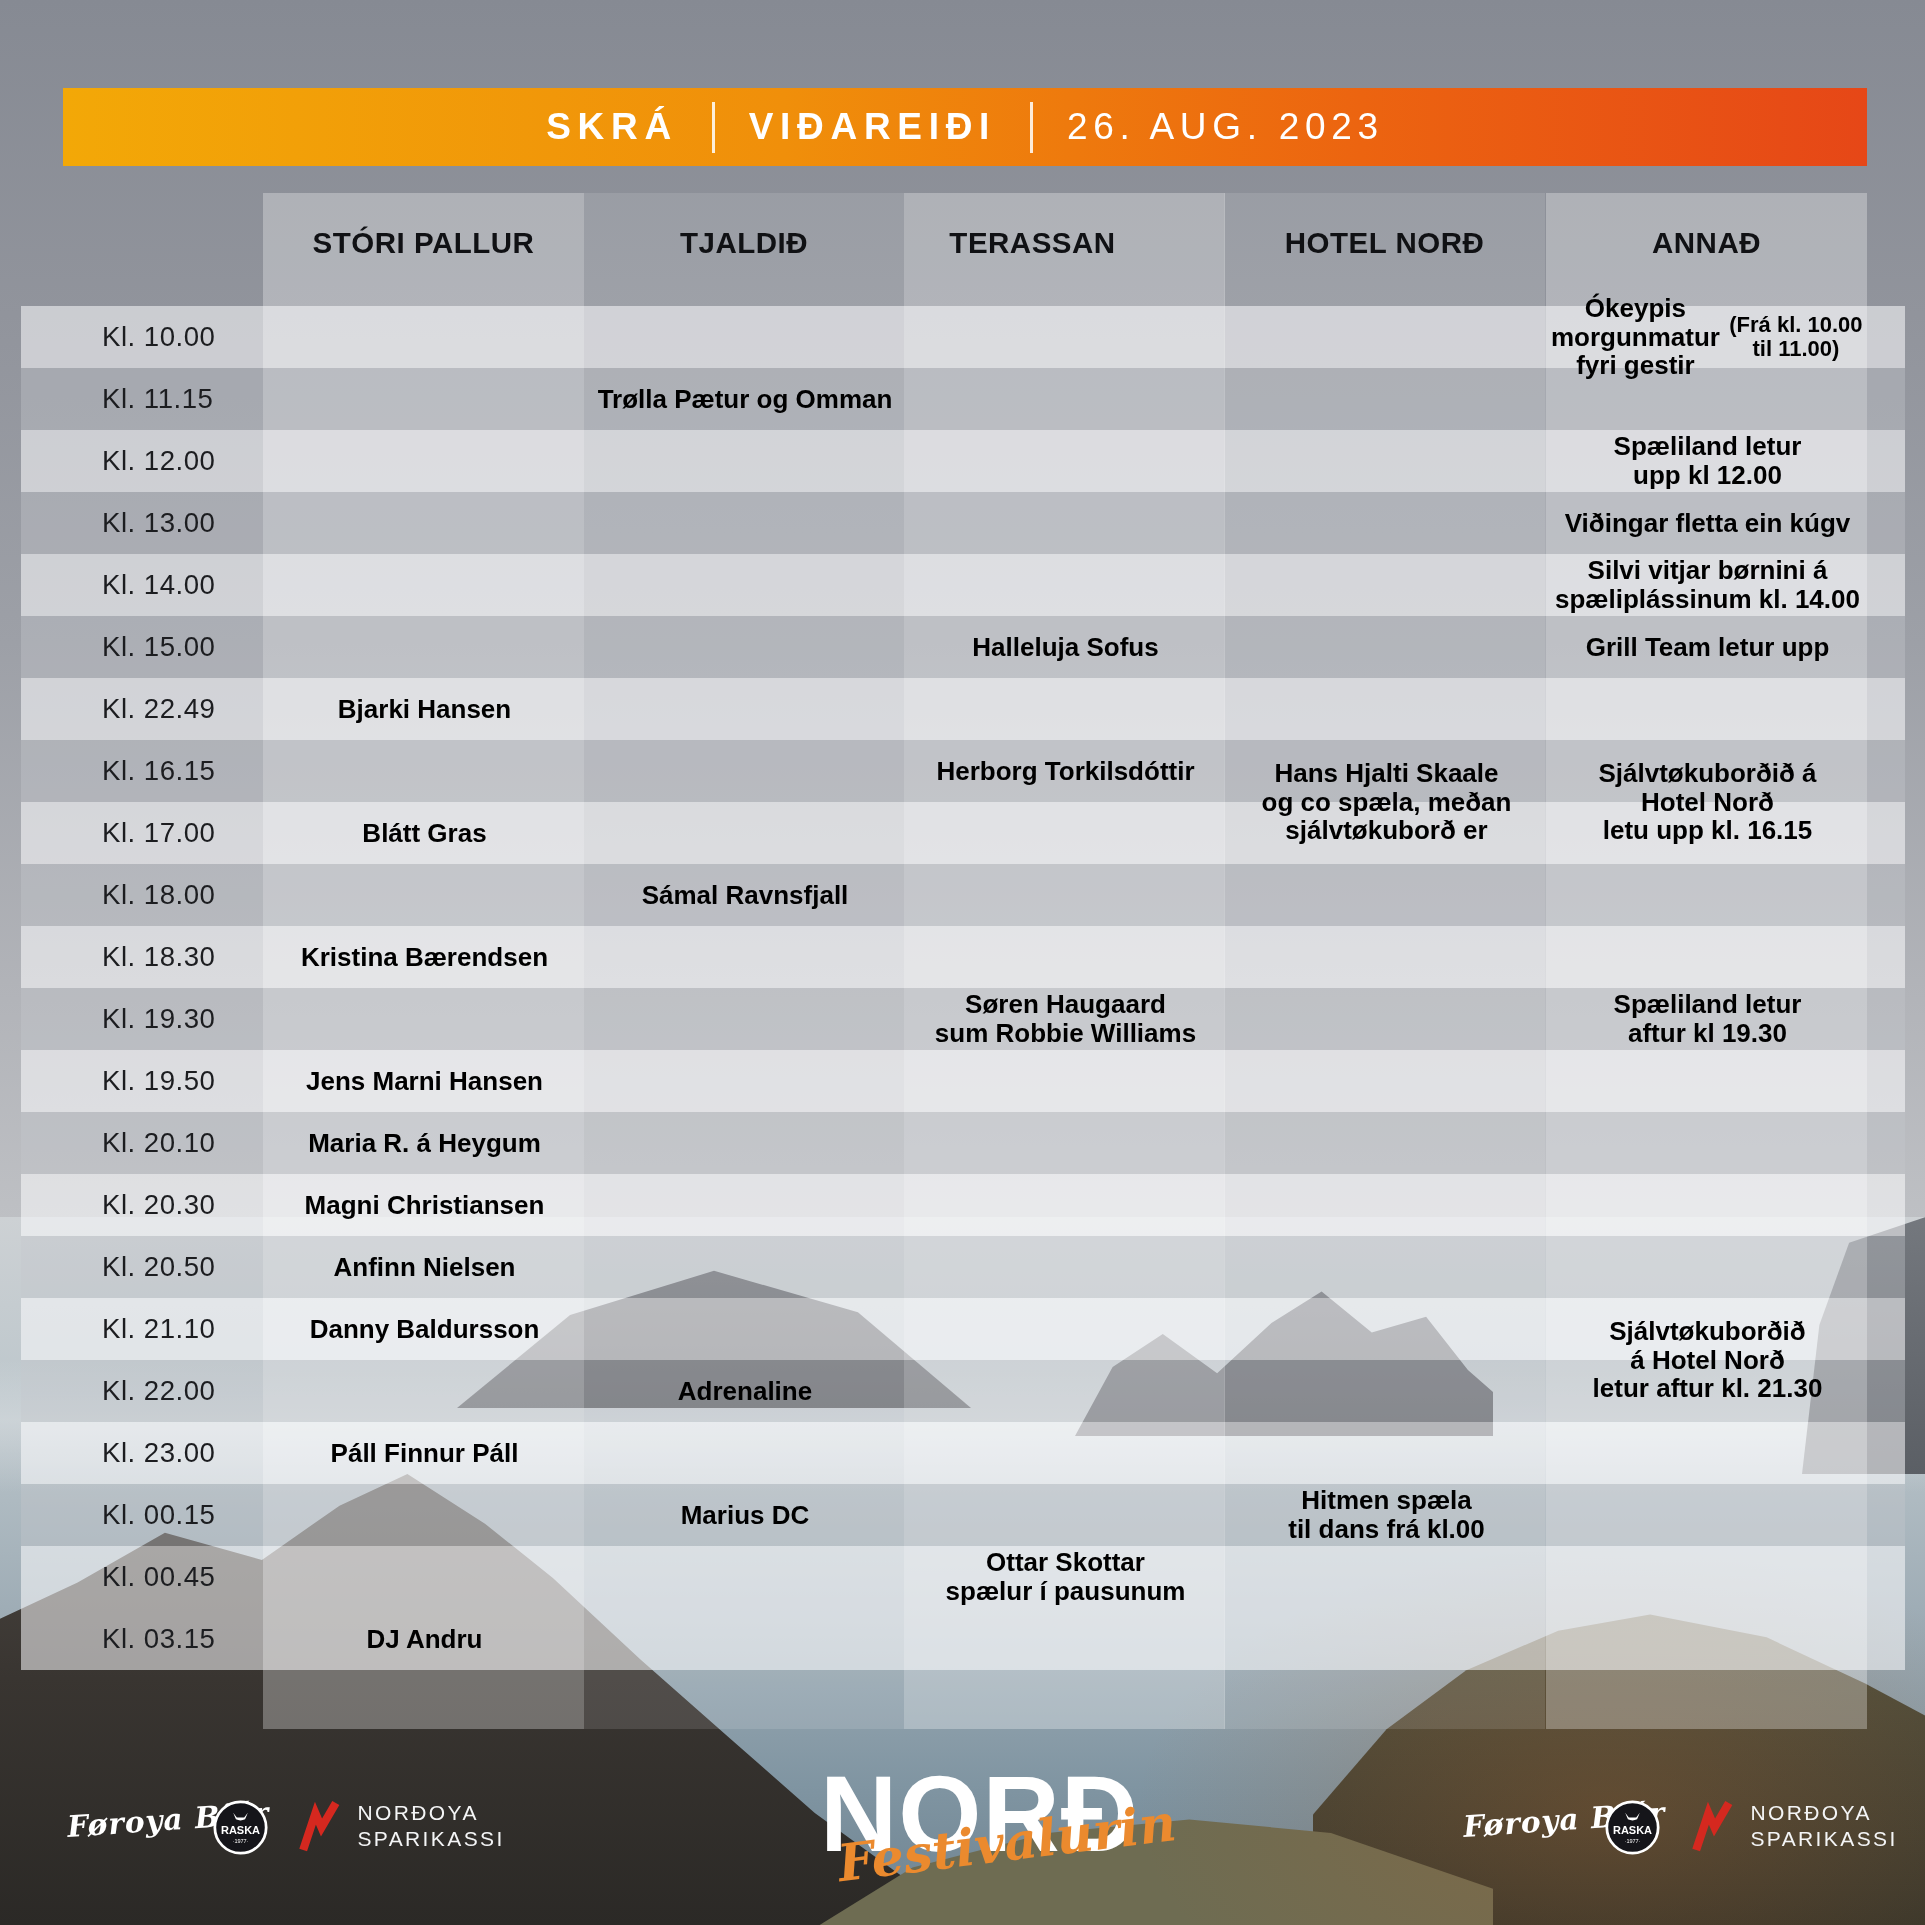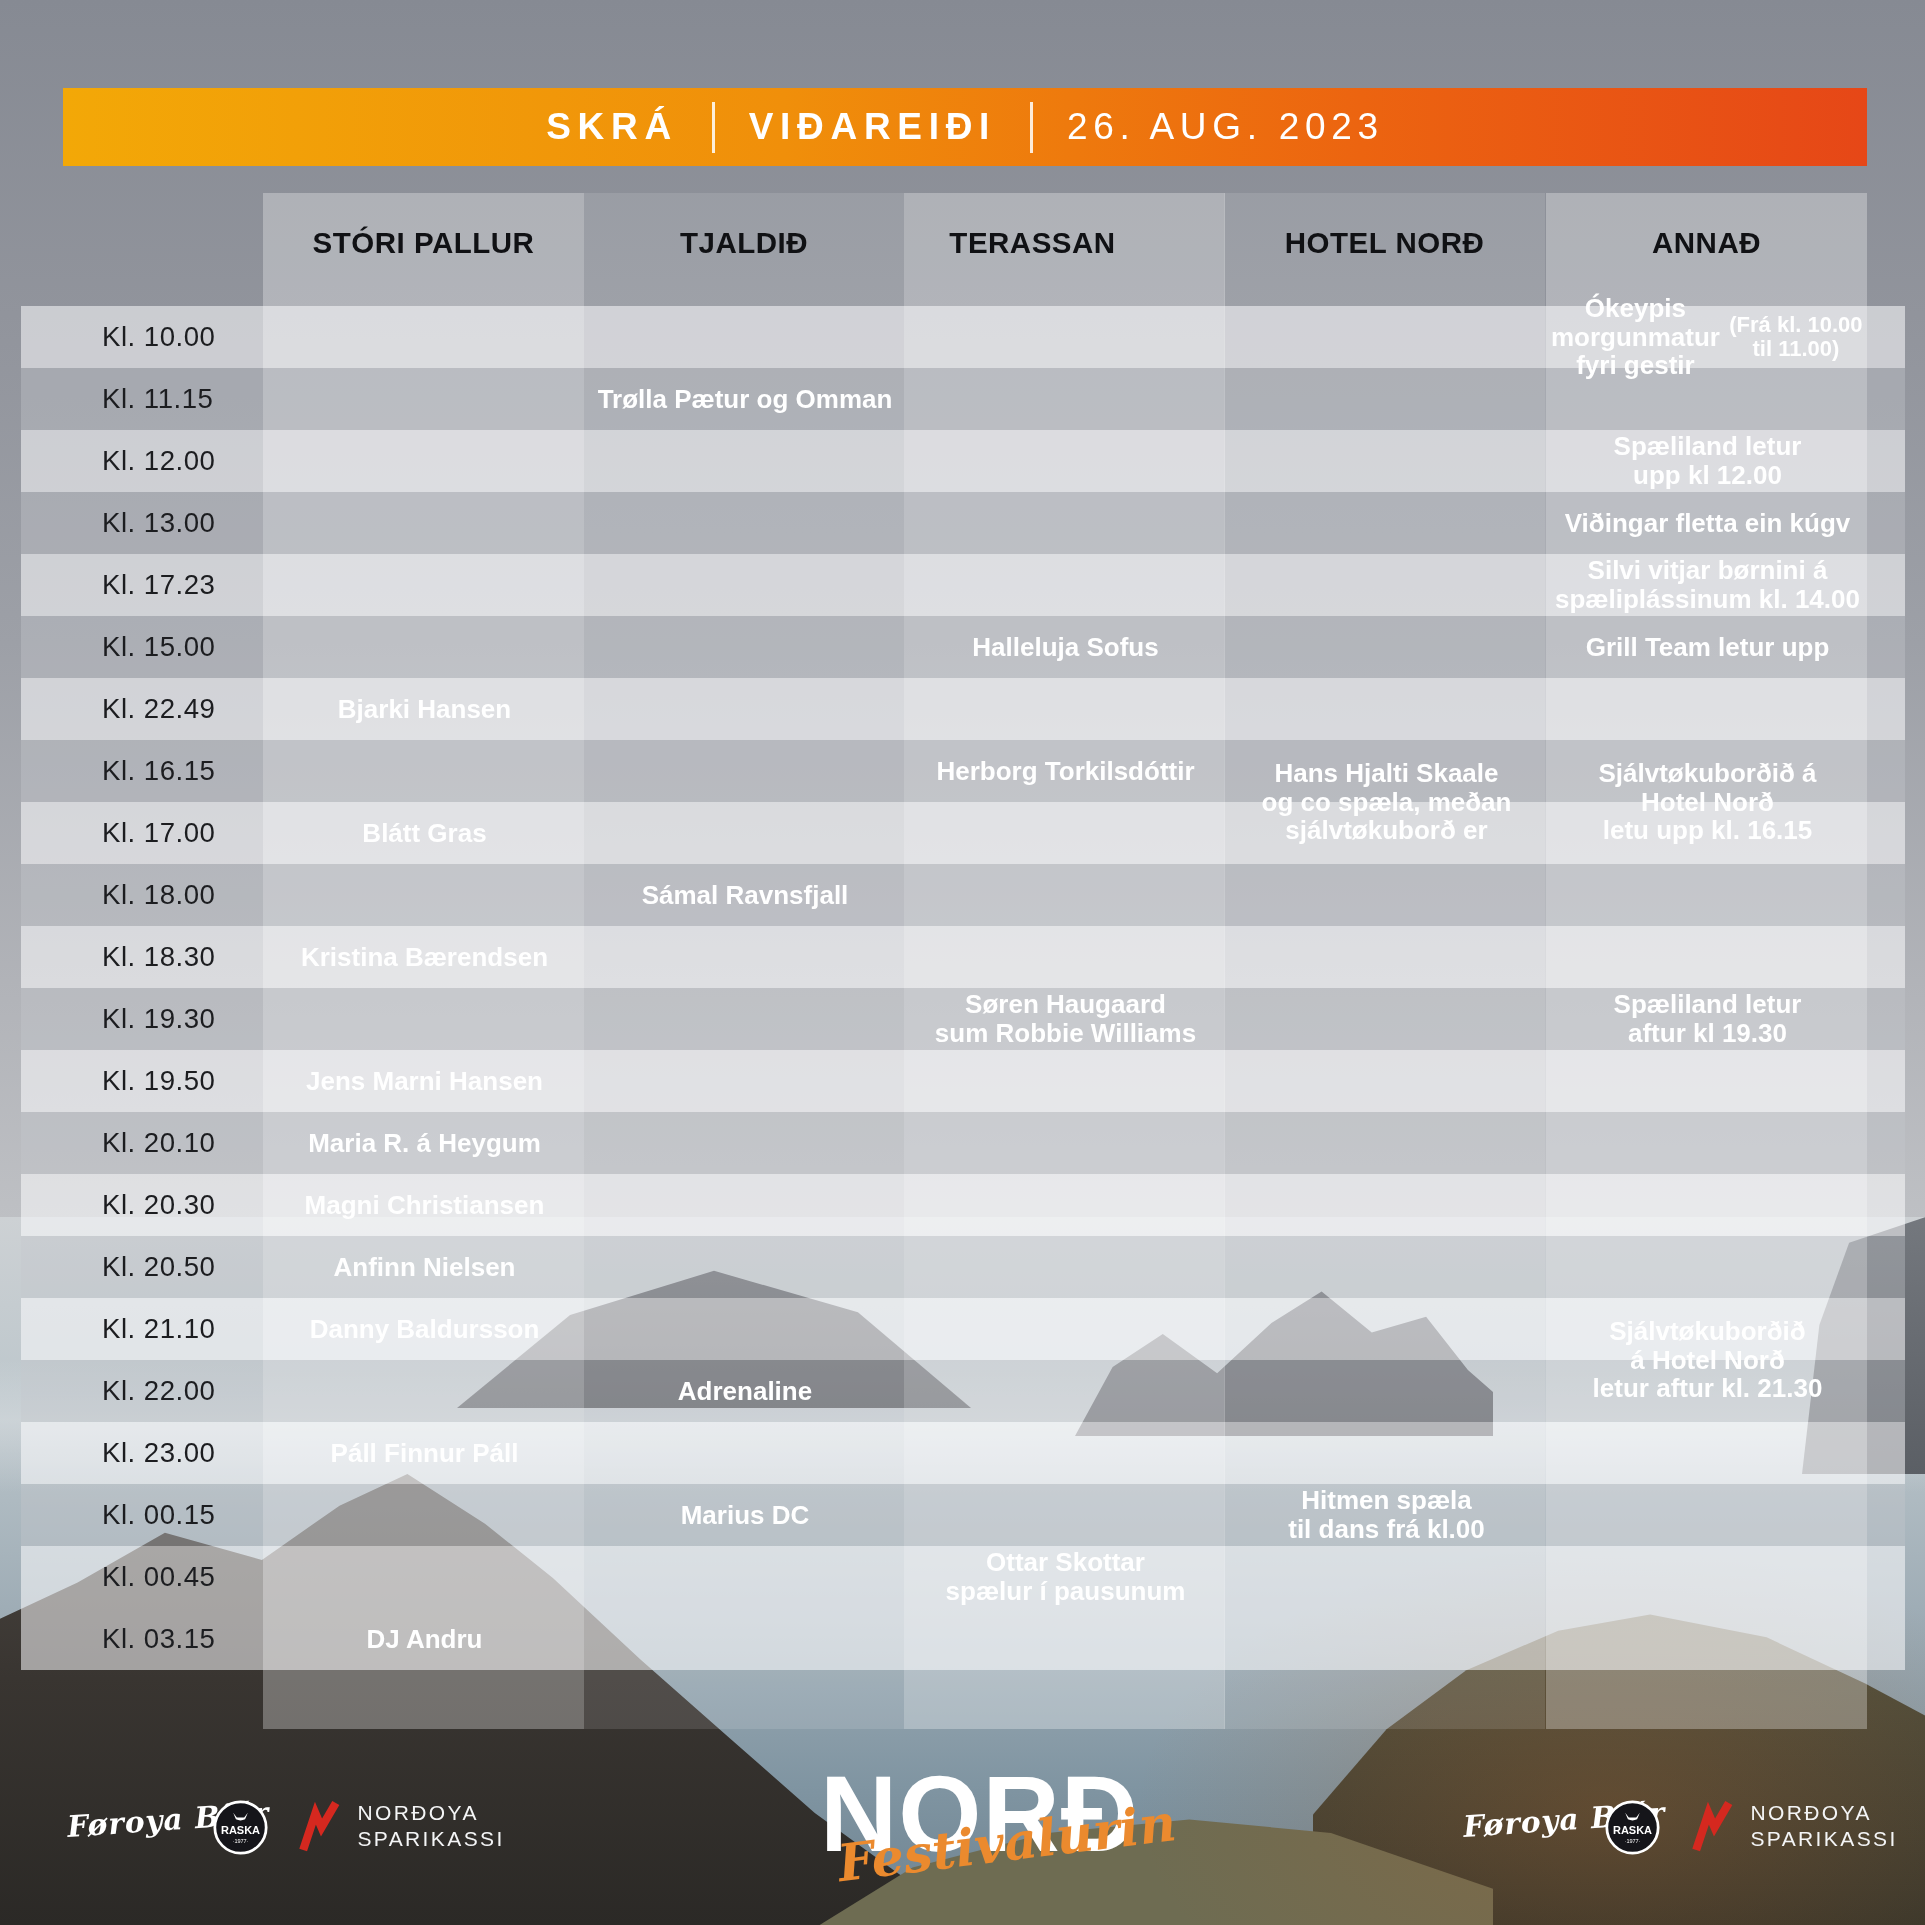--- a/index.html
+++ b/index.html
@@ -44,21 +44,21 @@
   .band-dim{background:rgba(255,255,255,.12);}
   .col-header{position:absolute;top:193px;height:99px;display:flex;align-items:center;justify-content:center;
     font-size:29.5px;font-weight:700;color:#101114;letter-spacing:0.5px;}
   .rows{position:absolute;left:21px;top:306px;width:1884px;}
   .row{position:relative;width:1884px;height:62px;display:grid;
     grid-template-columns:243px 321px 320px 321px 321px 321px;}
   .row-light{background:rgba(252,252,253,.55);}
   .row-dark{background:rgba(196,200,206,.38);}
   .cell{position:relative;}
   .ci{position:absolute;left:0;right:0;top:0;height:62px;display:flex;align-items:center;justify-content:center;
-    text-align:center;white-space:pre-line;line-height:1.1;font-size:26px;font-weight:700;color:#ffffff;z-index:3;}
+    text-align:center;white-space:pre-line;line-height:1.1;font-size:26px;font-weight:700;color:#000000;z-index:3;}
   .ci.span2{height:124px;}
   .ci.time{justify-content:flex-start;padding-left:81px;font-weight:400;font-size:27.6px;color:#1c1d20;letter-spacing:0.5px;}
   .ci .small{font-size:22px;font-weight:700;}
   
   .footer-item{position:absolute;display:flex;align-items:center;color:#fff;}
   .fb-logo{font-family:"DejaVu Serif",serif;font-style:italic;font-weight:700;font-size:29.5px;
     color:#fff;transform:rotate(-4deg);letter-spacing:1px;}
   .raska-badge{width:55px;height:55px;}
   .spark{display:flex;align-items:center;gap:11.4px;}
   .spark-text{font-size:21px;letter-spacing:2.4px;line-height:1.25;font-weight:400;color:#f4f5f6;}
@@ -151,21 +151,21 @@
         <div class="cell"></div>
         <div class="cell"></div>
         <div class="cell"></div>
         <div class="cell"></div>
         <div class="cell">
           <div class="ci">Viðingar fletta ein kúgv</div>
         </div>
       </div>
       <div class="row row-light">
         <div class="cell">
-          <div class="ci time">Kl. 17.23</div>
+          <div class="ci time">Kl. 14.00</div>
         </div>
         <div class="cell"></div>
         <div class="cell"></div>
         <div class="cell"></div>
         <div class="cell"></div>
         <div class="cell">
           <div class="ci">Silvi vitjar børnini á
 spæliplássinum kl. 14.00</div>
         </div>
       </div>

